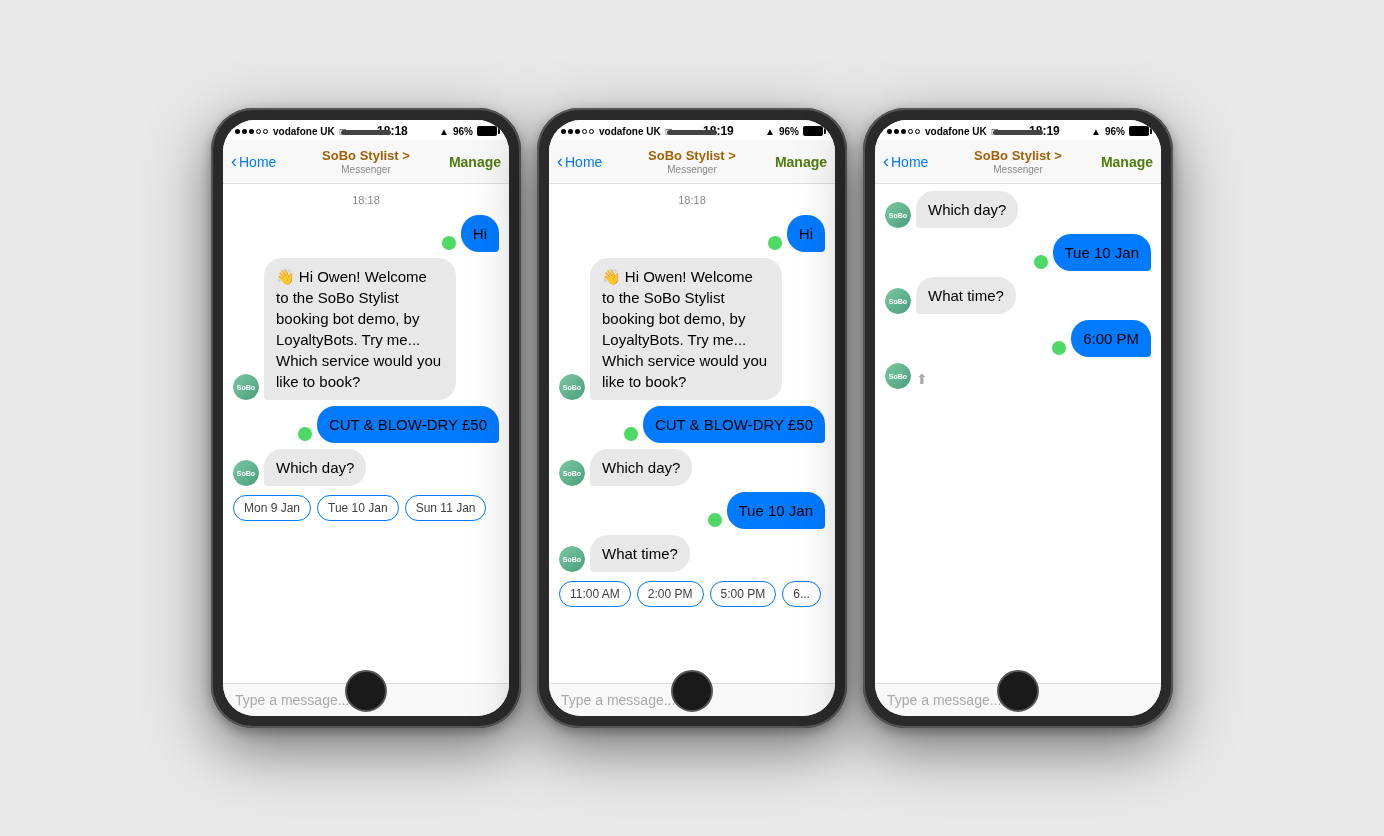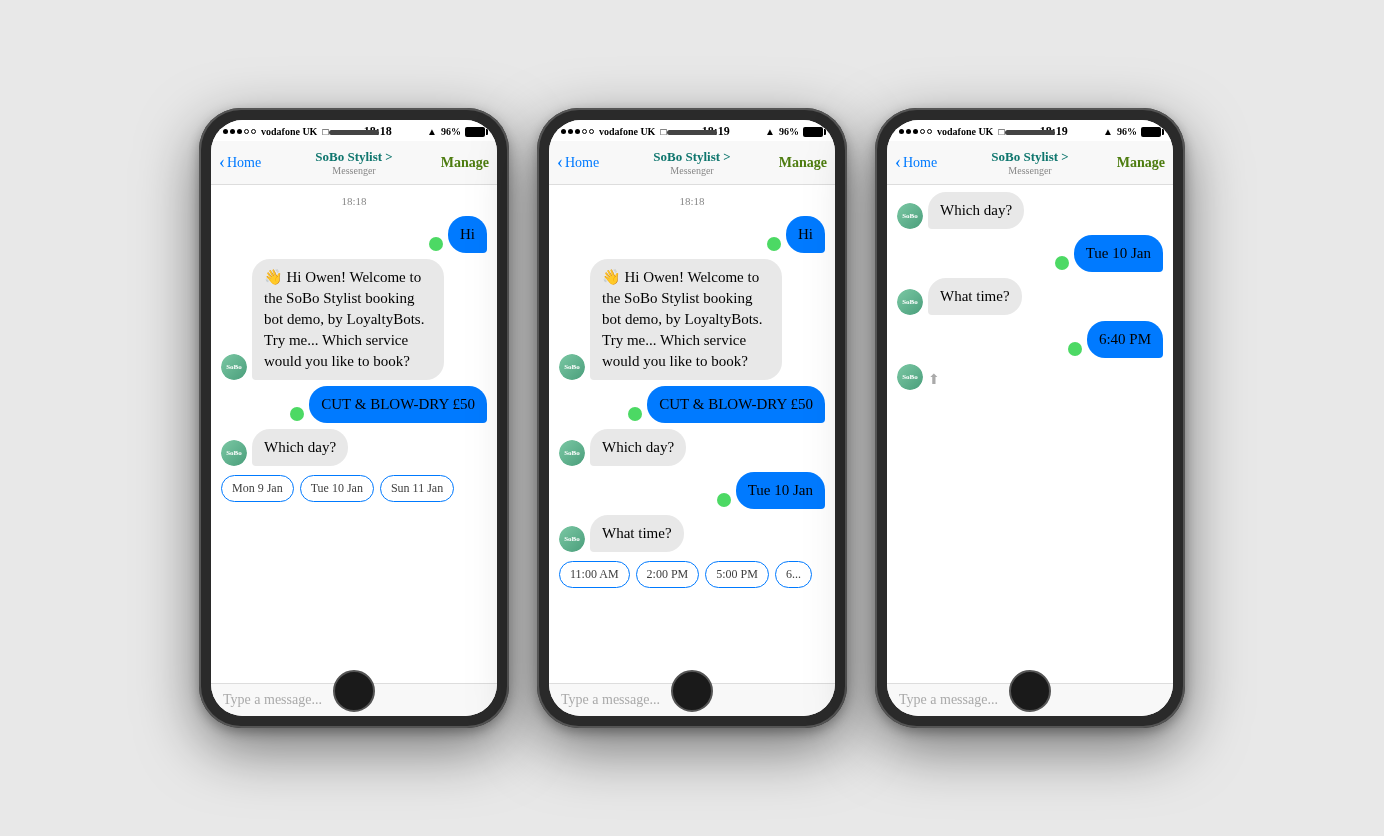--- a/index.html
+++ b/index.html
@@ -9,23 +9,22 @@
       justify-content: center;
       align-items: center;
       min-height: 100vh;
       font-family: -apple-system, 'Helvetica Neue', Arial, sans-serif;
       gap: 24px;
       padding: 20px;
     }
 
     .phone-wrapper {
       display: flex;
-      gap: 28px;
-      align-items: center;
-      font-family: Liberation Serif, serif;
+      gap: 16px;
+      align-items: center;
     }
 
     
     .phone {
       width: 310px;
       height: 620px;
       background: #2a2a2a;
       border-radius: 42px;
       padding: 12px;
       box-shadow: 
@@ -133,21 +132,21 @@
     }
 
     .nav-center {
       text-align: center;
       flex: 1.5;
     }
 
     .nav-title {
       font-size: 13px;
       font-weight: 600;
-      color: #0f766e;
+      color: #a16207;
       line-height: 1.2;
     }
 
     .nav-subtitle {
       font-size: 10px;
       color: #888;
     }
 
     .nav-manage {
       color: #4d7c0f;
@@ -459,21 +458,21 @@
             <div class="bubble user">Tue 10 Jan</div>
             <div class="small-check"></div>
           </div>
           <div class="message-row bot">
             <div class="avatar">
               <div class="avatar-img" style="background: linear-gradient(135deg, rgb(123, 200, 164), rgb(74, 158, 123)); font-size: 7px; font-weight: 700;">SoBo</div>
             </div>
             <div class="bubble bot" style="white-space: pre-wrap;">What time?</div>
           </div>
           <div class="message-row user">
-            <div class="bubble user">6:40 PM</div>
+            <div class="bubble user">6:00 PM</div>
             <div class="small-check"></div>
           </div>
           <div class="message-row bot">
             <div class="avatar">
               <div class="avatar-img" style="background: linear-gradient(135deg, rgb(123, 200, 164), rgb(74, 158, 123)); font-size: 7px; font-weight: 700;">SoBo</div>
             </div>
             <span class="share-icon">⬆</span>
           </div>
         </div>
         <div class="type-bar">Type a message...</div>

